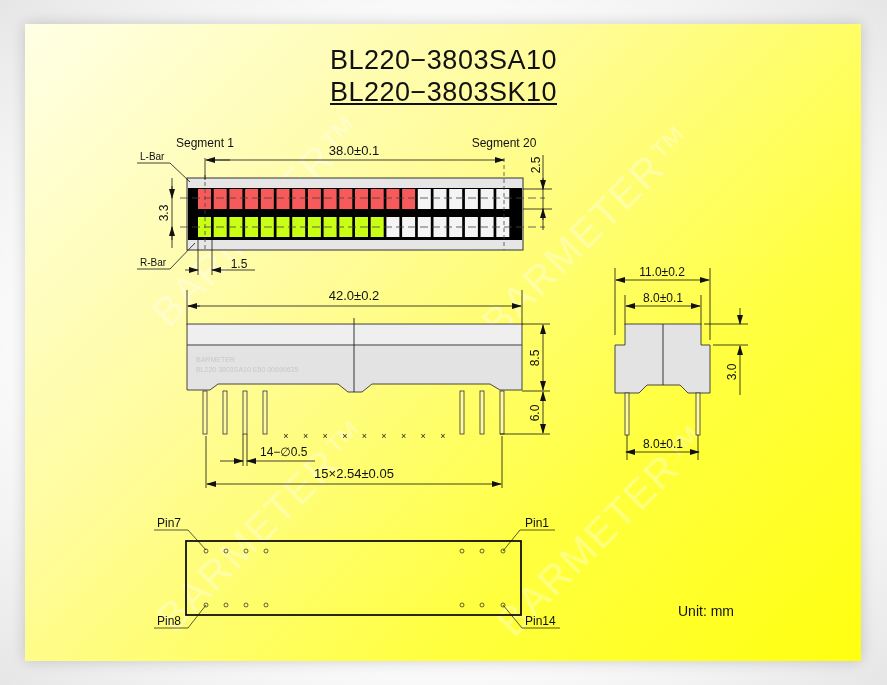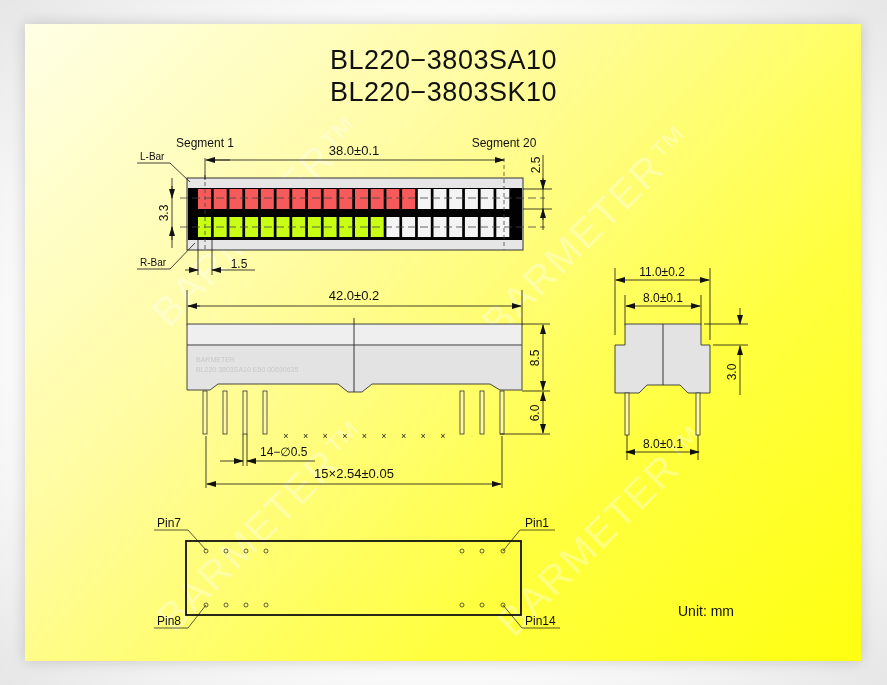--- a/index.html
+++ b/index.html
@@ -22,21 +22,21 @@
 <body>
 
 <div id="panel"></div>
 
 <div class="wm" style="left:175px;top:290px;">BARMETER™</div>
 <div class="wm" style="left:505px;top:300px;">BARMETER™</div>
 <div class="wm" style="left:180px;top:595px;">BARMETER™</div>
 <div class="wm" style="left:520px;top:600px;">BARMETER™</div>
 
 <div class="title" style="top:45px;">BL220−3803SA10</div>
-<div class="title" style="top:77px;">BL220−3803SK10</div>
+<div class="title" style="top:77px;text-decoration:underline;">BL220−3803SK10</div>
 
 <svg width="887" height="685" viewBox="0 0 887 685">
   <defs>
     <marker id="ar" markerWidth="10" markerHeight="6" refX="9" refY="3" orient="auto" markerUnits="userSpaceOnUse">
       <path d="M0,0 L10,3 L0,6 z" fill="#111"></path>
     </marker>
   </defs>
 
   <g>
     <rect x="187" y="178" width="336" height="72" fill="#e6e6e6" stroke="#333" stroke-width="1"></rect>

